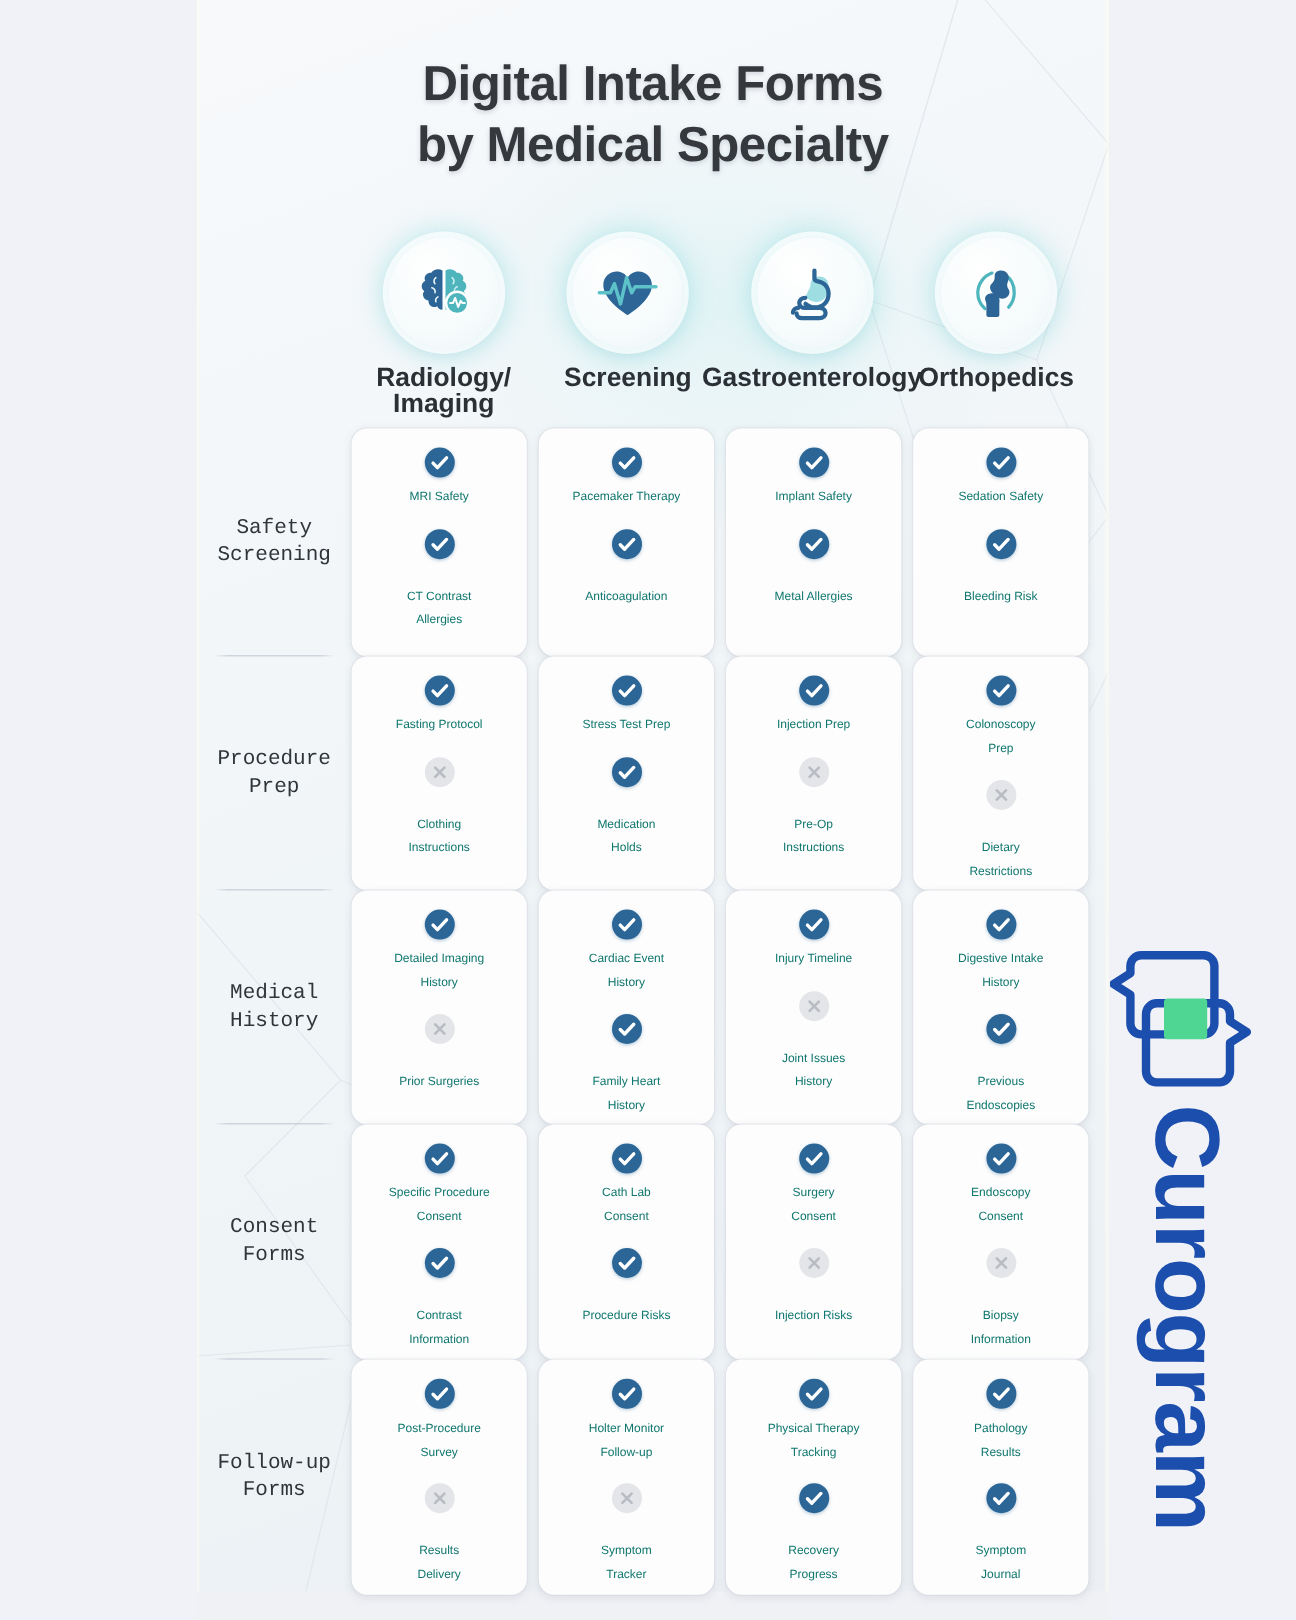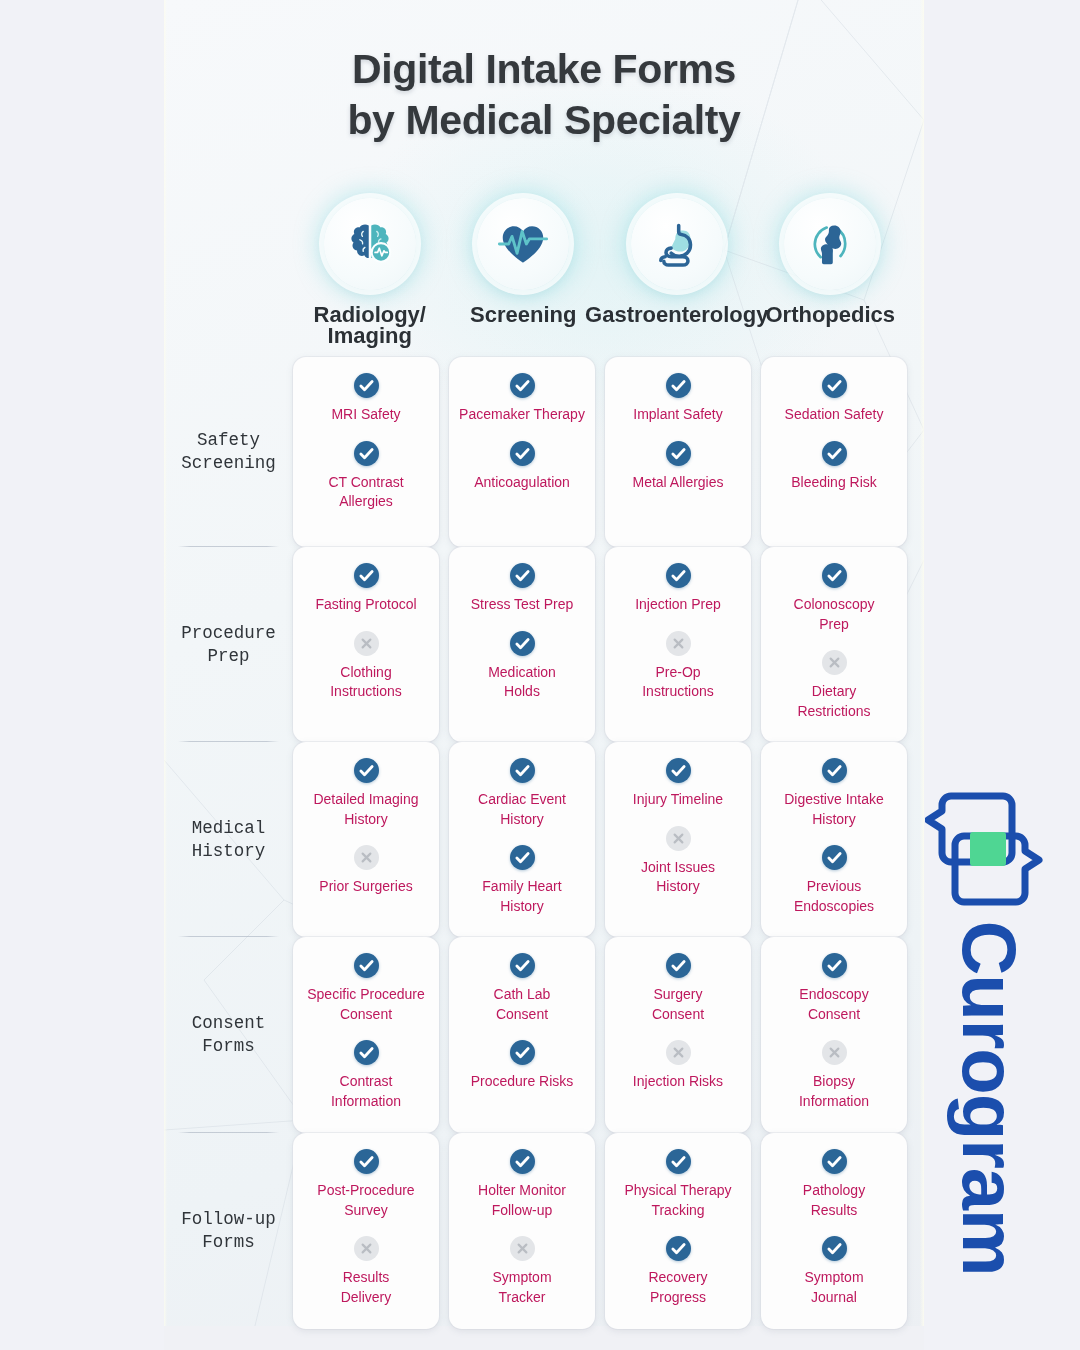--- a/index.html
+++ b/index.html
@@ -64,28 +64,28 @@
     background:linear-gradient(to right,rgba(170,178,190,0),rgba(160,170,185,.55) 12%,rgba(160,170,185,.55) 88%,rgba(170,178,190,0));
   }
   .cards{display:flex;flex:1;gap:10px;padding:0 17px 0 0;}
   .card{
     flex:1;background:#fdfdfd;border-radius:13px;
     box-shadow:0 2px 7px rgba(120,132,148,.16),0 0 0 1px rgba(225,228,234,.5);
     padding:16px 8px 18px;
     display:flex;flex-direction:column;align-items:center;justify-content:flex-start;
   }
   .item{display:flex;flex-direction:column;align-items:center;width:100%;}
-  .item + .item{margin-top:16px;}
+  .item + .item{margin-top:16px;gap:15px;}
   .badge{width:25px;height:25px;border-radius:50%;display:flex;align-items:center;justify-content:center;flex:0 0 auto;}
   .badge.yes{background:#2b6697;box-shadow:0 1px 3px rgba(43,102,151,.35);}
   .badge.no{background:#e3e5e8;}
   .badge svg{display:block;}
   .item-label{
-    margin-top:7px;text-align:center;font-size:14px;line-height:19.5px;
-    color:#be185d;white-space:pre-line;
+    margin-top:7px;text-align:center;font-size:10px;line-height:19.5px;
+    color:#0f766e;white-space:pre-line;
   }
 
   
   .logo{position:absolute;left:925px;top:790px;width:140px;}
   .logo-mark{width:128px;height:122px;display:block;}
   .logo-word{
     margin-top:6px;height:360px;width:128px;position:relative;
   }
   .logo-word span{
     position:absolute;left:50%;top:50%;

